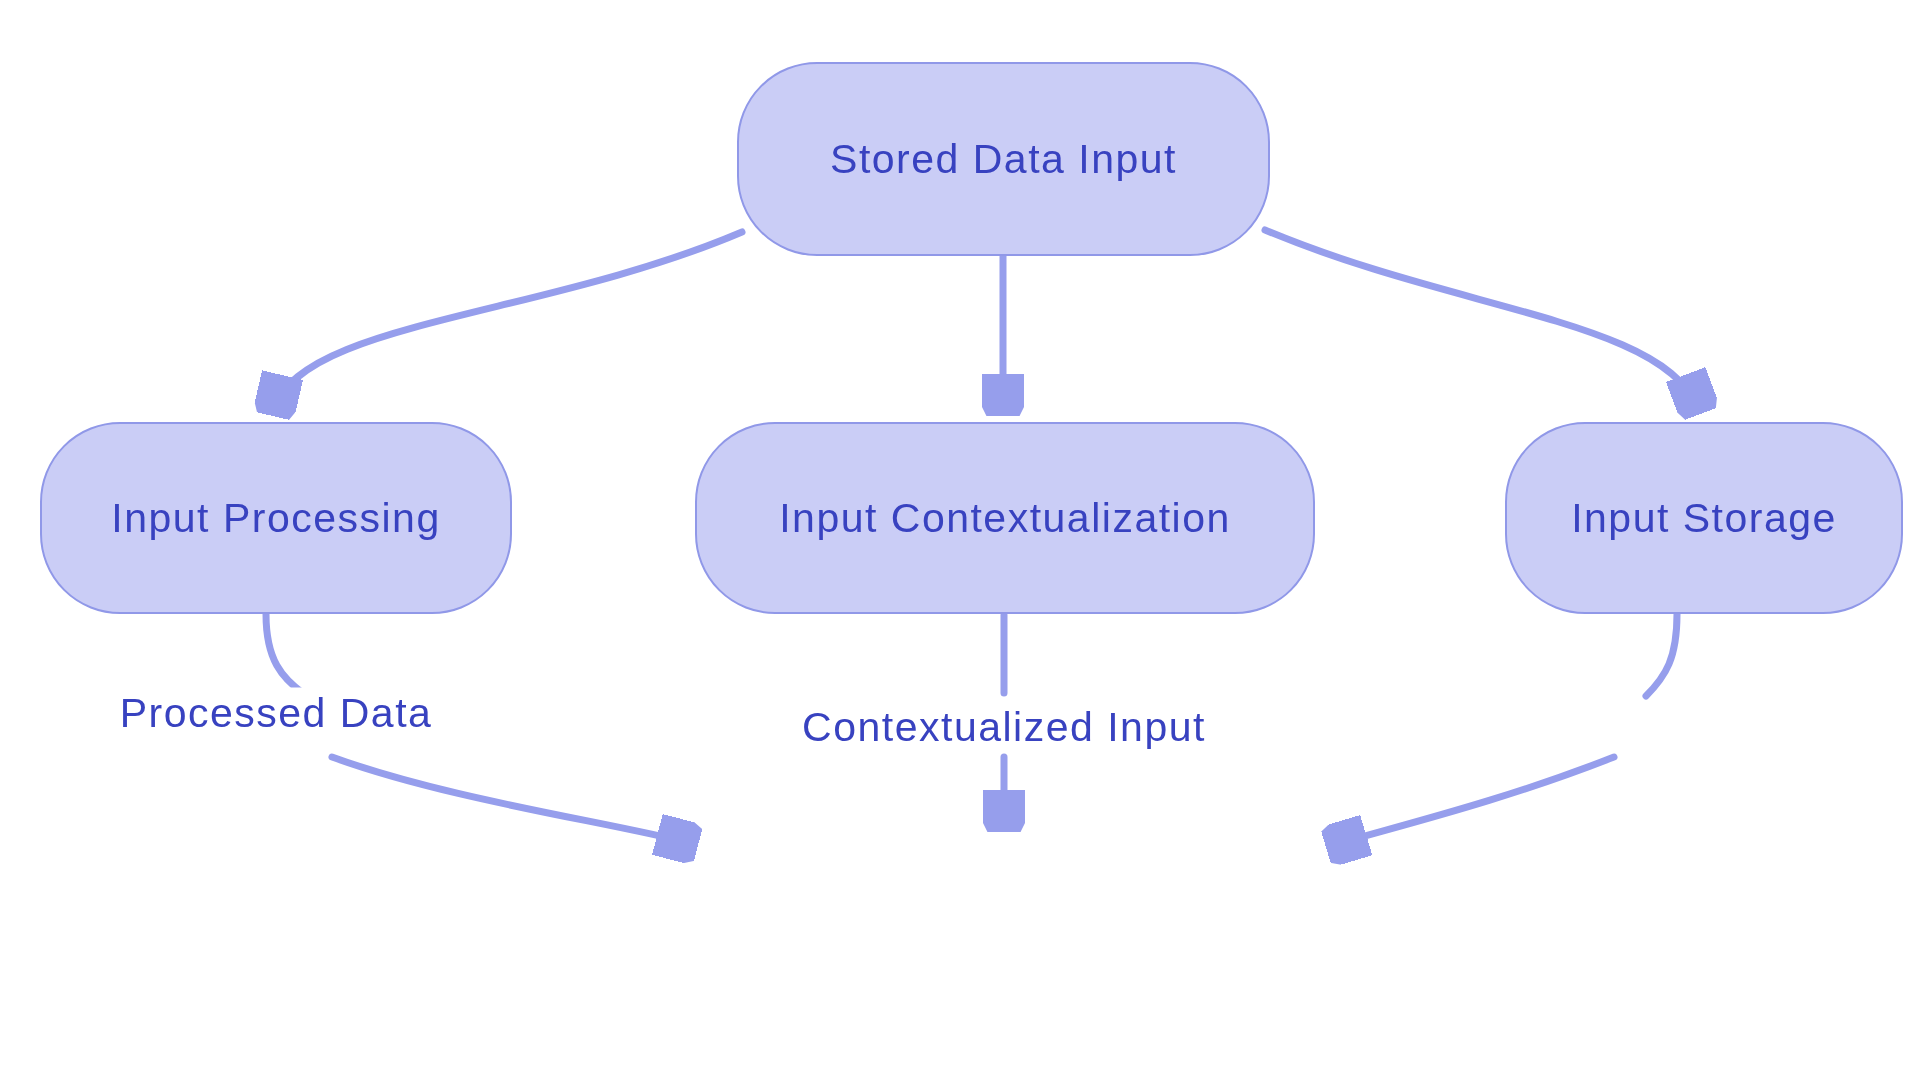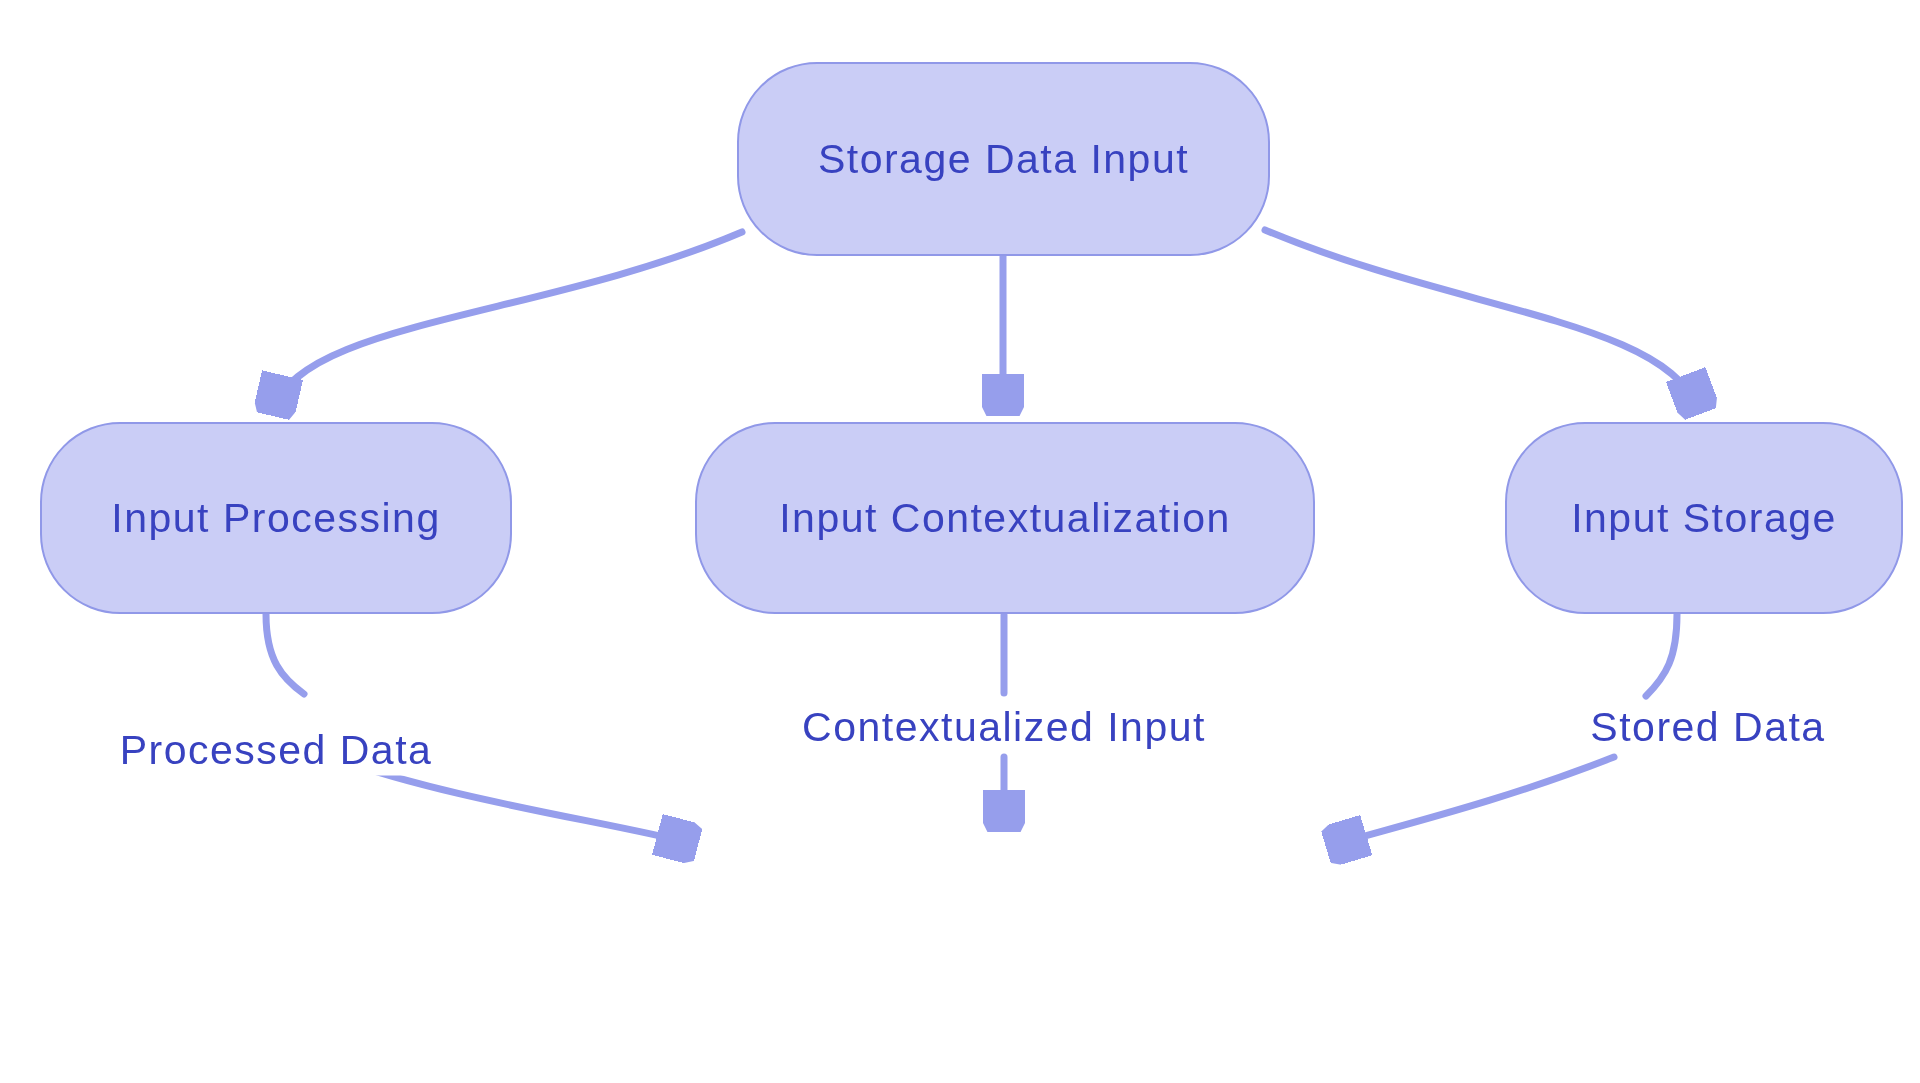--- a/index.html
+++ b/index.html
@@ -50,21 +50,21 @@
   .edge-label {
     position: absolute;
     transform: translate(-50%, -50%);
     background: #ffffff;
     padding: 2px 10px;
     color: #3842C0;
     font-size: 41px;
     letter-spacing: 1.5px;
     white-space: nowrap;
   }
-  .label-processed      { left: 276px;  top: 750px; text-align: right; }
+  .label-processed      { left: 276px;  top: 713px; text-align: right; }
   .label-contextualized { left: 1004px; top: 727px; }
   .label-stored         { left: 1708px; top: 727px; }
 </style>
 </head>
 <body>
 
 <div class="canvas">
 
   <svg class="edge-layer" viewBox="0 0 1920 1083" xmlns="http://www.w3.org/2000/svg">
     <defs>
@@ -81,35 +81,34 @@
     <path d="M 332 757 C 450 800, 610 822, 694 844" marker-end="url(#arrow)"></path>
 
     <path d="M 1004 615 L 1004 693"></path>
     <path d="M 1004 757 L 1004 828" marker-end="url(#arrow)"></path>
 
     <path d="M 1677 614 C 1677 658, 1666 676, 1646 696"></path>
     <path d="M 1614 757 C 1500 802, 1390 828, 1330 846" marker-end="url(#arrow)"></path>
   </svg>
 
   <div class="node node-factory">
-    <span>Storage Data Input</span>
+    <span>Stored Data Input</span>
   </div>
 
   <div class="node node-processing">
     <span>Input Processing</span>
   </div>
 
   <div class="node node-contextualization">
     <span>Input Contextualization</span>
   </div>
 
   <div class="node node-storage">
     <span>Input Storage</span>
   </div>
 
 
   <div class="edge-label label-processed">Processed Data</div>
 
   <div class="edge-label label-contextualized">Contextualized Input</div>
 
-  <div class="edge-label label-stored">Stored Data</div>
 
 </div>
 
 </body></html>

